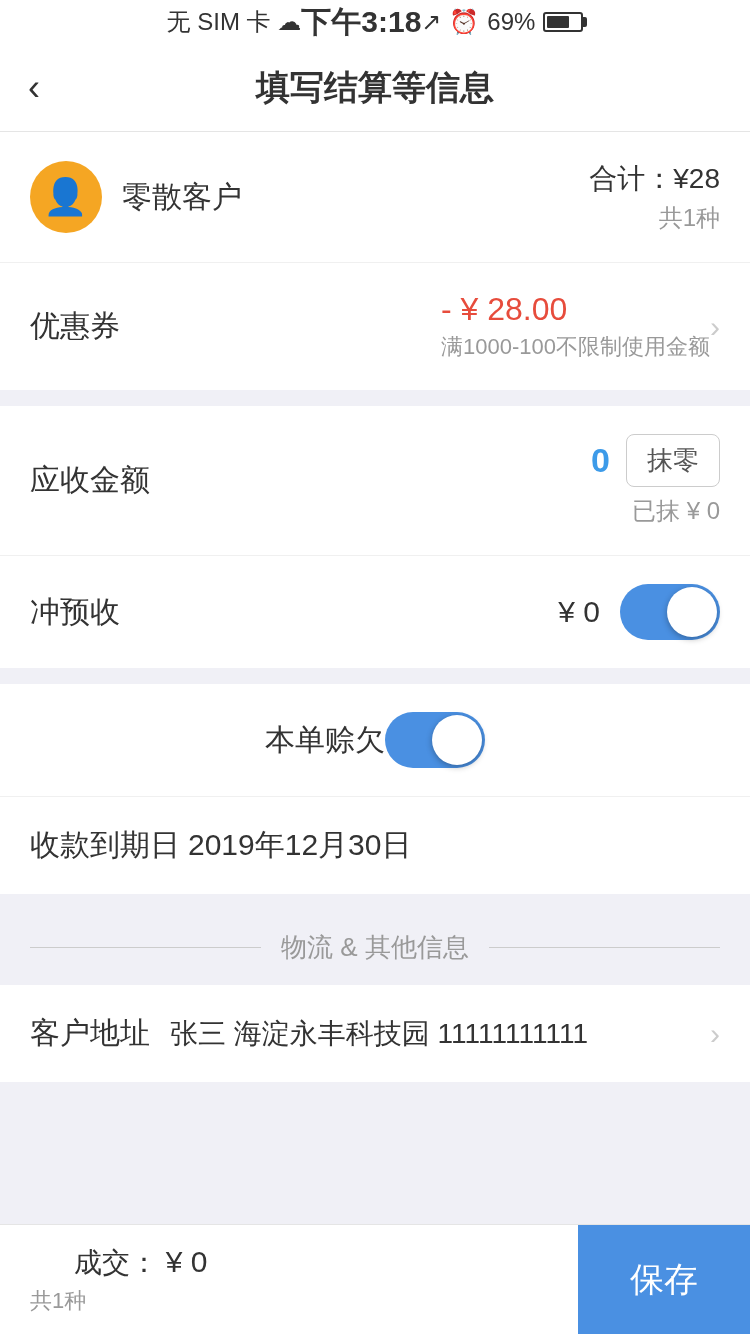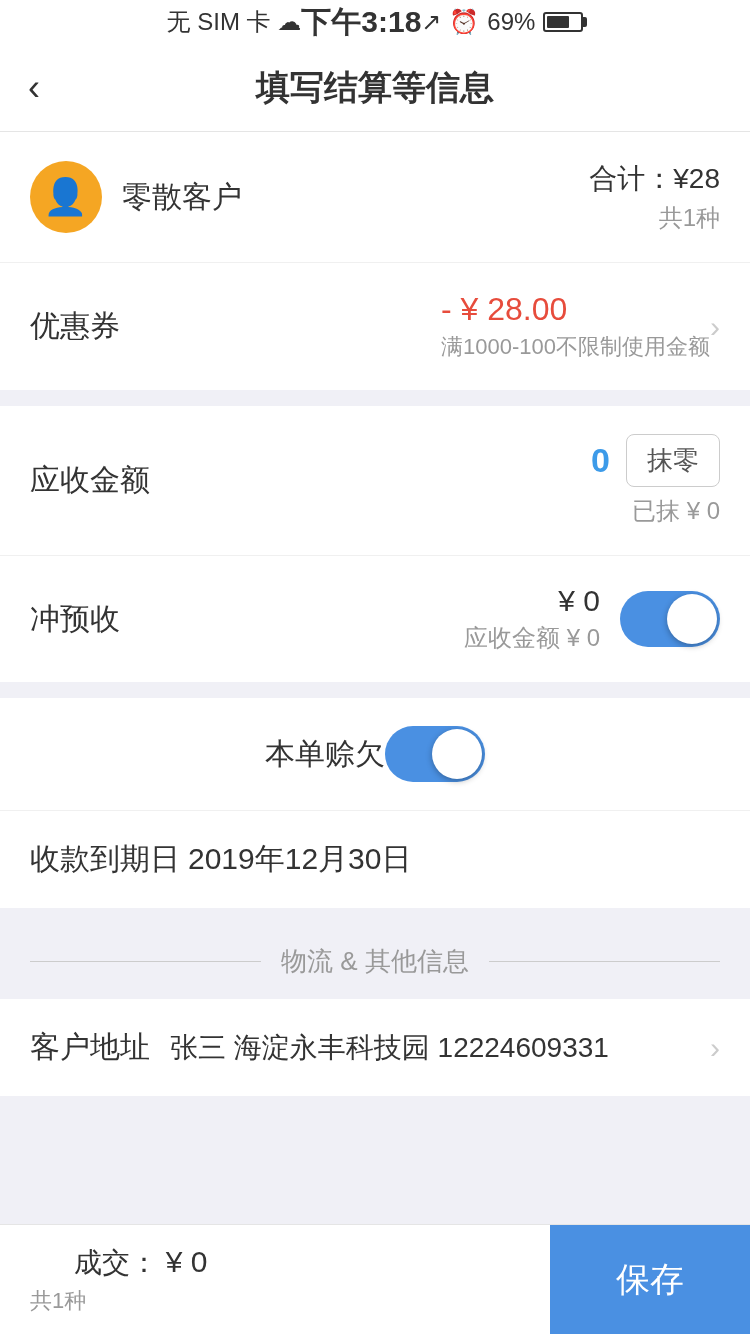--- a/index.html
+++ b/index.html
@@ -227,21 +227,21 @@
       width: 200px;
       background: #f5a623;
       color: #fff;
       font-size: 34px;
       font-weight: 500;
       border: none;
       cursor: pointer;
       display: flex; align-items: center; justify-content: center;
     }
     .btn-save {
-      width: 200px;
+      width: 172px;
       background: #4a90e2;
       color: #fff;
       font-size: 34px;
       font-weight: 500;
       border: none;
       cursor: pointer;
       display: flex; align-items: center; justify-content: center;
     }
   </style>
 </head>
@@ -305,21 +305,20 @@
         </div>
         <div class="deal-already">已抹  ¥ 0</div>
       </div>
     </div>
 
     <div class="precollect-row">
       <div class="precollect-label">冲预收</div>
       <div class="precollect-right">
         <div class="precollect-amounts">
           <div class="precollect-amount">¥ 0</div>
-          <div class="precollect-receivable">应收金额 ¥ 0</div>
         </div>
         <div class="toggle">
           <div class="toggle-knob"></div>
         </div>
       </div>
     </div>
   </div>
 
   <div class="section-3">
     <div class="deferred-row">
@@ -335,21 +334,21 @@
   </div>
 
   <div class="logistics-divider">
     <div class="logistics-line"></div>
     <span class="logistics-text">物流 &amp; 其他信息</span>
     <div class="logistics-line"></div>
   </div>
 
   <div class="address-row">
     <div class="address-label">客户地址</div>
-    <div class="address-value">张三 海淀永丰科技园 12224609331</div>
+    <div class="address-value">张三 海淀永丰科技园 11111111111</div>
     <div class="address-right">
       <span class="chevron">›</span>
     </div>
   </div>
 
 </div>
 
 <div class="bottom-bar">
   <div class="bottom-info">
     <div>

